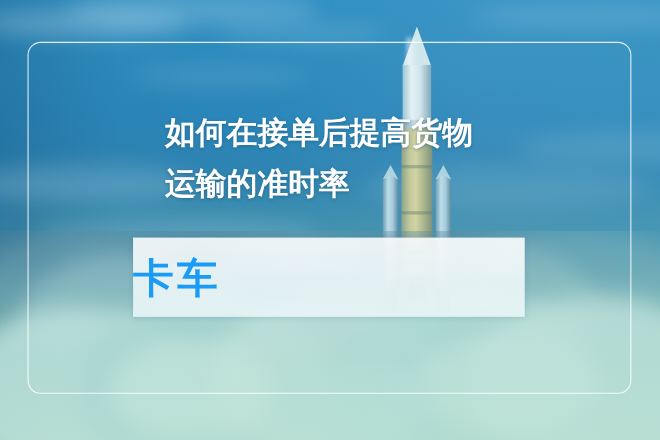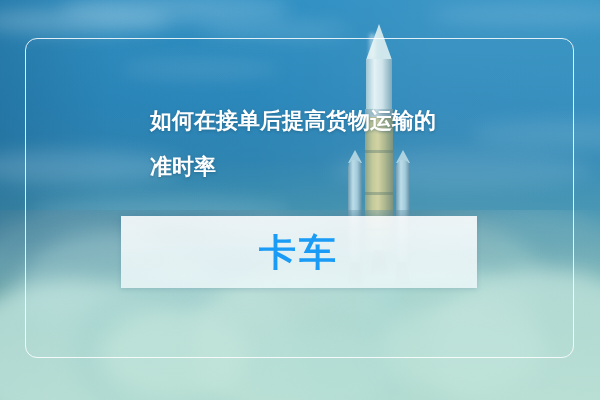--- a/index.html
+++ b/index.html
@@ -201,40 +201,40 @@
     box-sizing: border-box;
     pointer-events: none;
   }
 
   
   .headline {
     position: absolute;
     left: 150px; top: 98px;
     width: 300px;
     color: #ffffff;
-    font-size: 22px;
+    font-size: 28px;
     font-weight: bold;
     line-height: 46px;
     letter-spacing: 0px;
     text-shadow: 0 1px 3px rgba(25,70,100,0.45);
     white-space: normal;
   }
 
   
   .plate {
     position: absolute;
     left: 121px; top: 216px;
     width: 356px; height: 72px;
     background: linear-gradient(180deg,
         rgba(255,255,255,0.88) 0%,
         rgba(246,252,253,0.86) 45%,
         rgba(238,248,250,0.82) 100%);
     display: flex;
     align-items: center;
-    justify-content: center;
+    justify-content: flex-start;
     box-shadow: 0 1px 5px rgba(40,90,120,0.18);
   }
   .plate-text {
     color: #1a9bf5;
     font-size: 37px;
     font-weight: bold;
     letter-spacing: 3px;
     line-height: 1;
   }
 </style>

